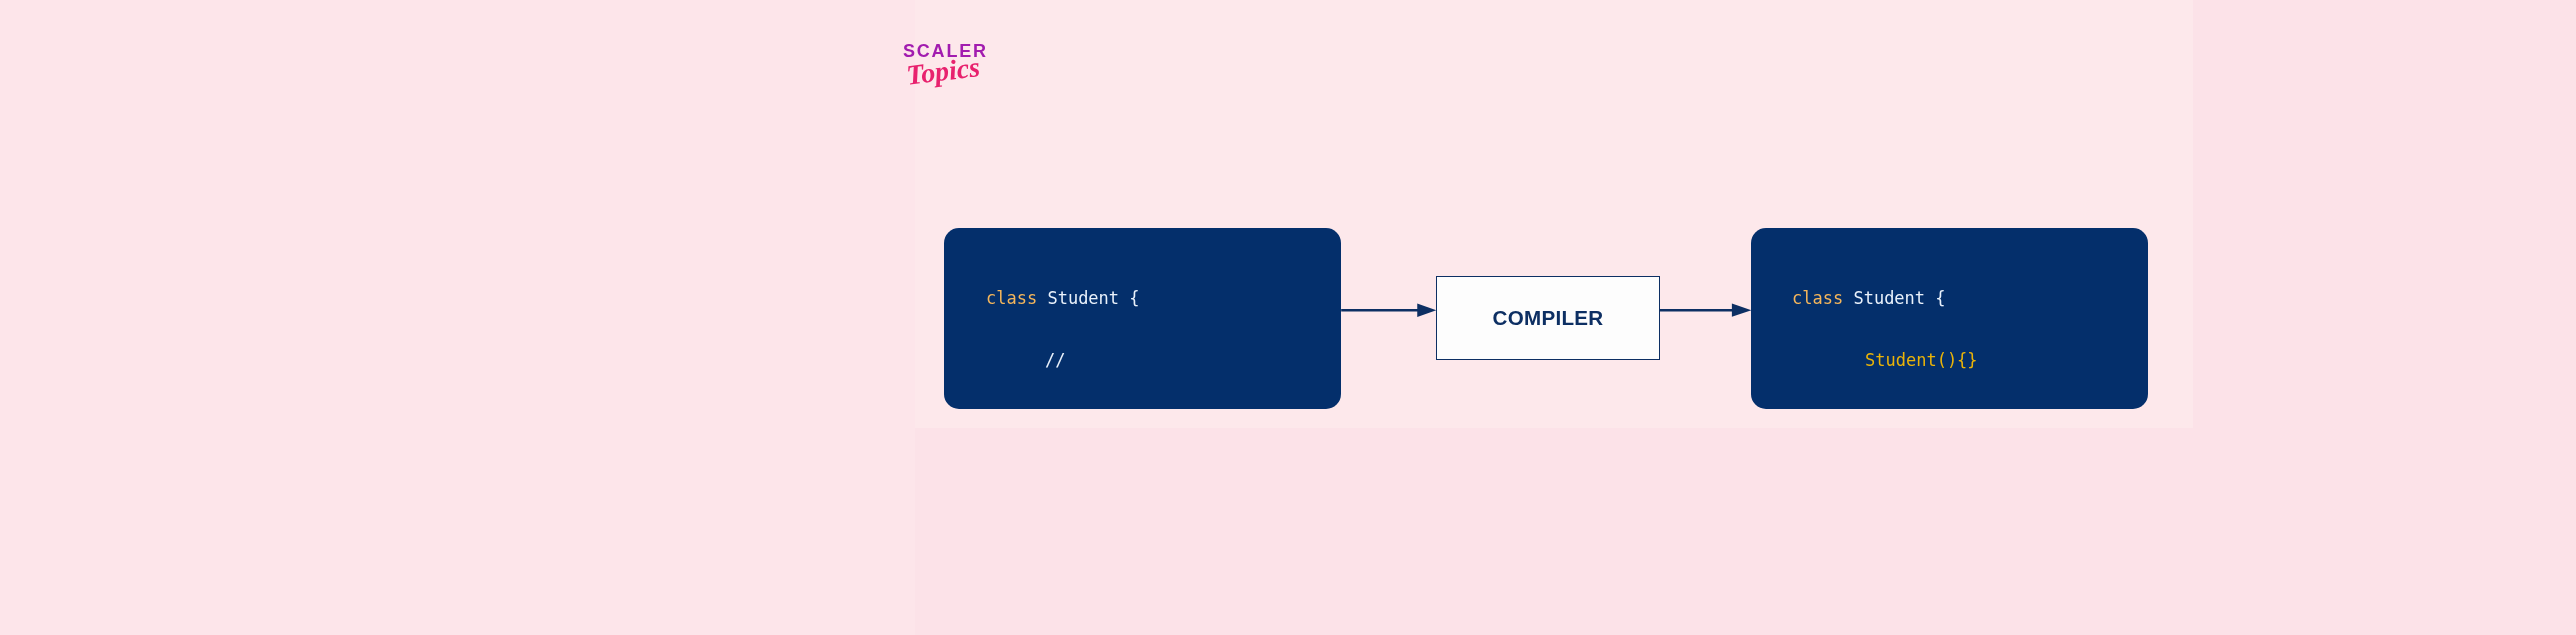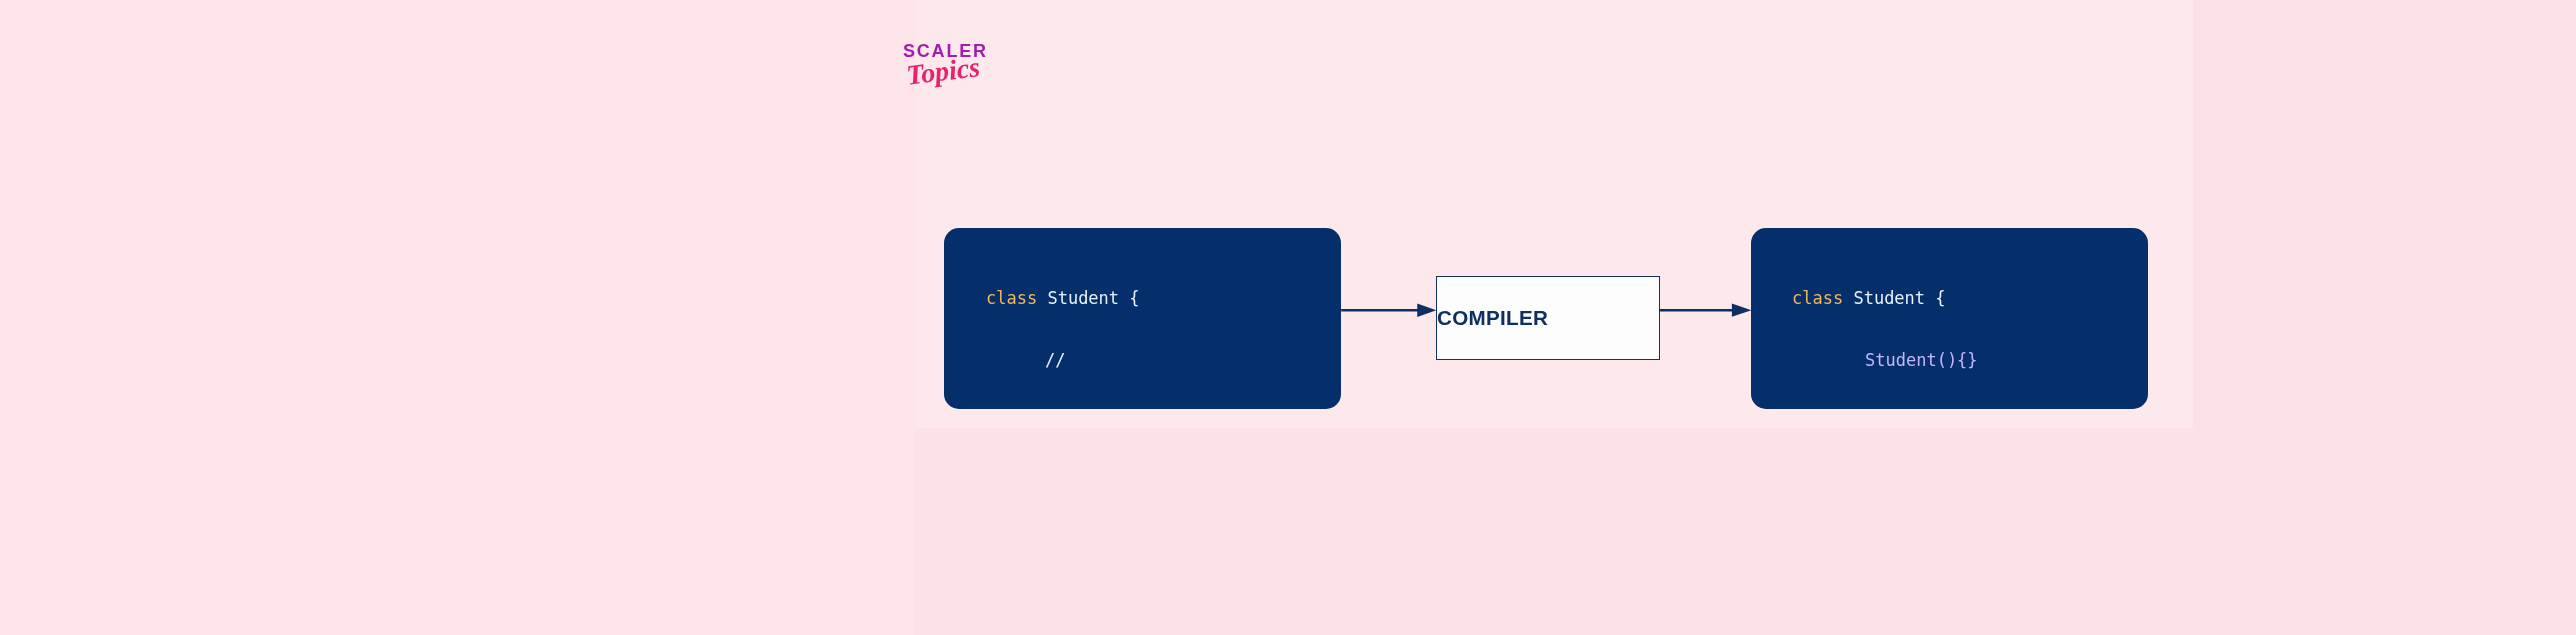--- a/index.html
+++ b/index.html
@@ -84,40 +84,40 @@
     width: 100%;
     font-family: "DejaVu Sans Mono", "Liberation Mono", monospace;
     font-size: 17px;
     line-height: 20.6px;
     white-space: pre;
   }
   .code-line { display: block; }
 
   .tok-kw      { color: #f5b65b; }
   .tok-plain   { color: #e9f1fb; }
-  .tok-ctor    { color: #c4b5fd; }
+  .tok-ctor    { color: #eab308; }
 
   .indent-1 { padding-left: 101px; }
   .indent-0 { padding-left: 42px; }
   .indent-r1 { padding-left: 114px; }
   .indent-r0 { padding-left: 41px; }
 
   
   #compiler-box {
     position: absolute;
     left: 1436px;
     top: 276px;
     width: 224px;
     height: 84px;
     background: #fdfdfd;
     border: 1.5px solid #0d2f63;
     box-sizing: border-box;
     display: flex;
     align-items: center;
-    justify-content: flex-start;
+    justify-content: center;
   }
   #compiler-label {
     font-family: "Liberation Sans", sans-serif;
     font-weight: bold;
     font-size: 20.6px;
     letter-spacing: 0.3px;
     color: #0d2f63;
   }
 
   

